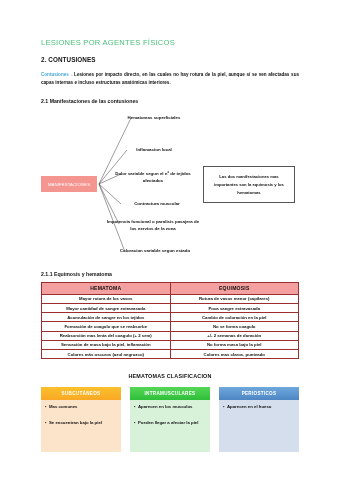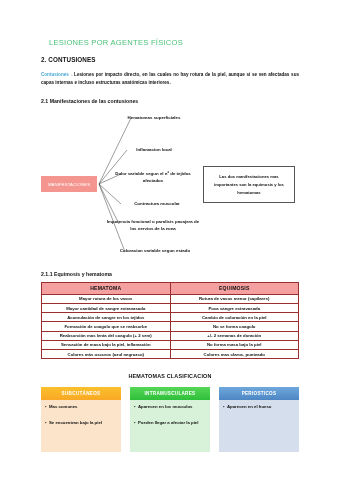--- a/index.html
+++ b/index.html
@@ -27,21 +27,21 @@
     left: 41px;
     top: 38px;
     width: 258px;
   }
 
   
   .doc-title {
     color: #4CC27A;
     font-size: 7.6px;
     letter-spacing: 0.25px;
-    margin: 0 0 9px 8px;
+    margin: 0 0 9px 0;
     font-weight: 400;
   }
   .h2 {
     font-size: 6.3px;
     font-weight: bold;
     margin: 0 0 8px 0;
     letter-spacing: 0.1px;
   }
   .intro {
     font-size: 4.6px;

